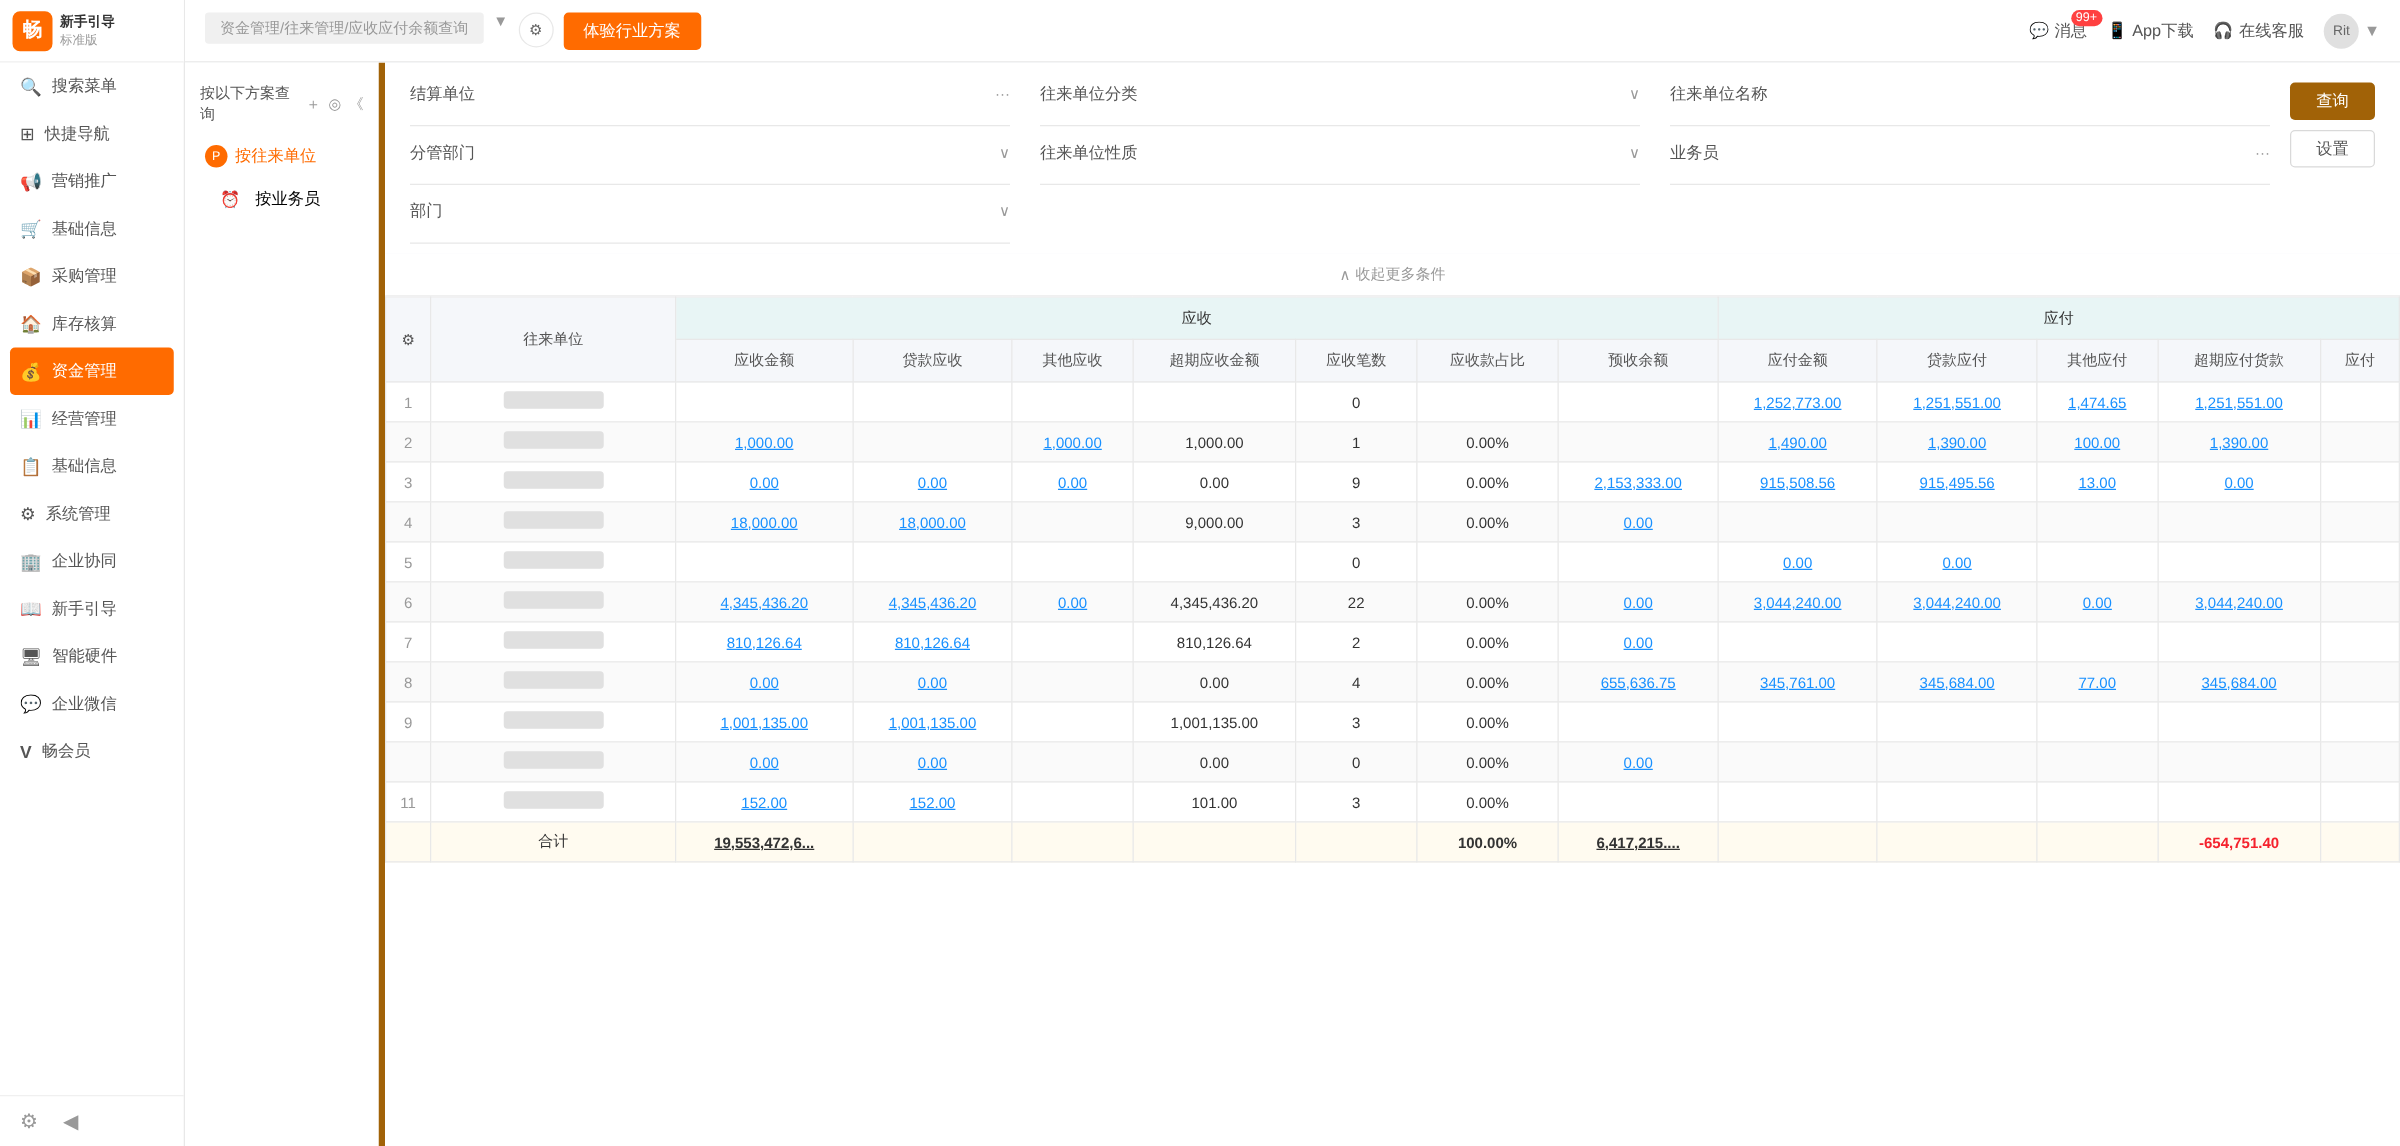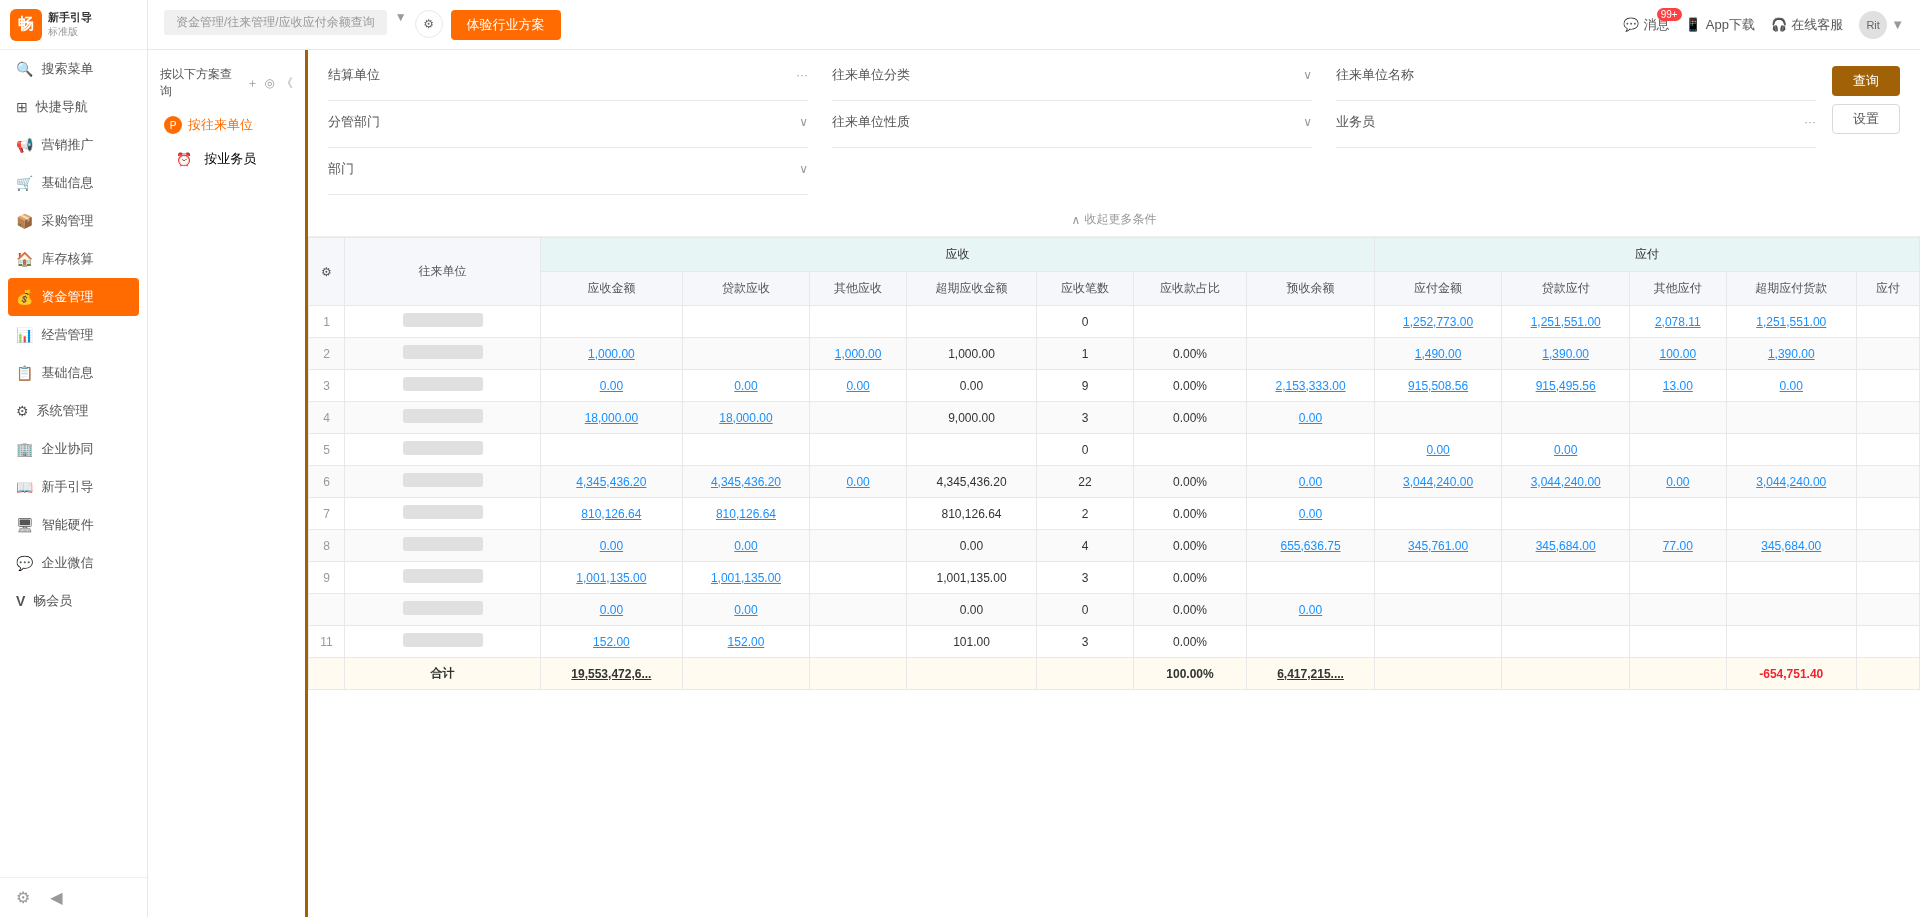--- a/index.html
+++ b/index.html
@@ -50,21 +50,21 @@
     table { width: 100%; border-collapse: collapse; font-size: 12px; }
     th { background: #f5f7fa; color: #555; font-weight: normal; padding: 8px 10px; border: 1px solid #e8e8e8; text-align: center; white-space: nowrap; }
     th.group { background: #e8f5f5; color: #333; }
     td { padding: 7px 10px; border: 1px solid #e8e8e8; color: #333; text-align: center; white-space: nowrap; }
     td.link { color: #1890ff; text-decoration: underline; cursor: pointer; }
     tr:nth-child(even) { background: #fafafa; }
     .table-footer { background: #fffbf0; }
     .table-footer td { font-weight: bold; color: #333; }
 
     .layout-with-sidebar { display: flex; flex: 1; overflow: hidden; }
-    .left-panel { width: 160px; background: #fff; border-right: 3px solid #a16207; flex-shrink: 0; padding-top: 8px; }
+    .left-panel { width: 160px; background: #fff; border-right: 5px solid #a16207; flex-shrink: 0; padding-top: 8px; }
     .right-panel { flex: 1; display: flex; flex-direction: column; overflow: hidden; }
 
     .btn-query { background: #a16207; color: #fff; border: none; border-radius: 4px; padding: 6px 20px; cursor: pointer; font-size: 13px; }
     .btn-setting { background: #fff; color: #555; border: 1px solid #d9d9d9; border-radius: 4px; padding: 5px 20px; cursor: pointer; font-size: 13px; }
 
     .filter-container { background: #fff; padding: 16px 20px 8px; }
     .filter-field { display: flex; align-items: center; border-bottom: 1px solid #e8e8e8; padding-bottom: 16px; }
     .field-label { color: #555; font-size: 13px; white-space: nowrap; min-width: 72px; }
     .field-input { flex: 1; font-size: 13px; color: #ccc; }
     .field-suffix { color: #999; font-size: 12px; }
@@ -300,21 +300,21 @@
     <td><span style="display: inline-block; width: 80px; height: 14px; background: rgb(224, 224, 224); border-radius: 3px;"></span></td>
     <td></td>
     <td></td>
     <td></td>
     <td></td>
     <td>0</td>
     <td></td>
     <td></td>
     <td class="link">1,252,773.00</td>
     <td class="link">1,251,551.00</td>
-    <td class="link">2,078.11</td>
+    <td class="link">1,474.65</td>
     <td class="link">1,251,551.00</td>
     <td></td>
   </tr>
                 <tr>
     <td style="text-align:center;color:#999;">2</td>
     <td><span style="display: inline-block; width: 80px; height: 14px; background: rgb(224, 224, 224); border-radius: 3px;"></span></td>
     <td class="link">1,000.00</td>
     <td></td>
     <td class="link">1,000.00</td>
     <td>1,000.00</td>
@@ -468,21 +468,21 @@
     <td></td>
     <td></td>
     <td></td>
     <td></td>
     <td></td>
   </tr>
               </tbody>
             <tfoot>
               <tr class="table-footer">
                 <td></td>
-                <td style="font-weight:bold;">合计</td>
+                <td style="font-weight:normal;">合计</td>
                 <td class="link">19,553,472,6...</td>
                 <td></td>
                 <td></td>
                 <td></td>
                 <td></td>
                 <td style="font-weight:bold;">100.00%</td>
                 <td class="link">6,417,215....</td>
                 <td></td>
                 <td></td>
                 <td></td>

